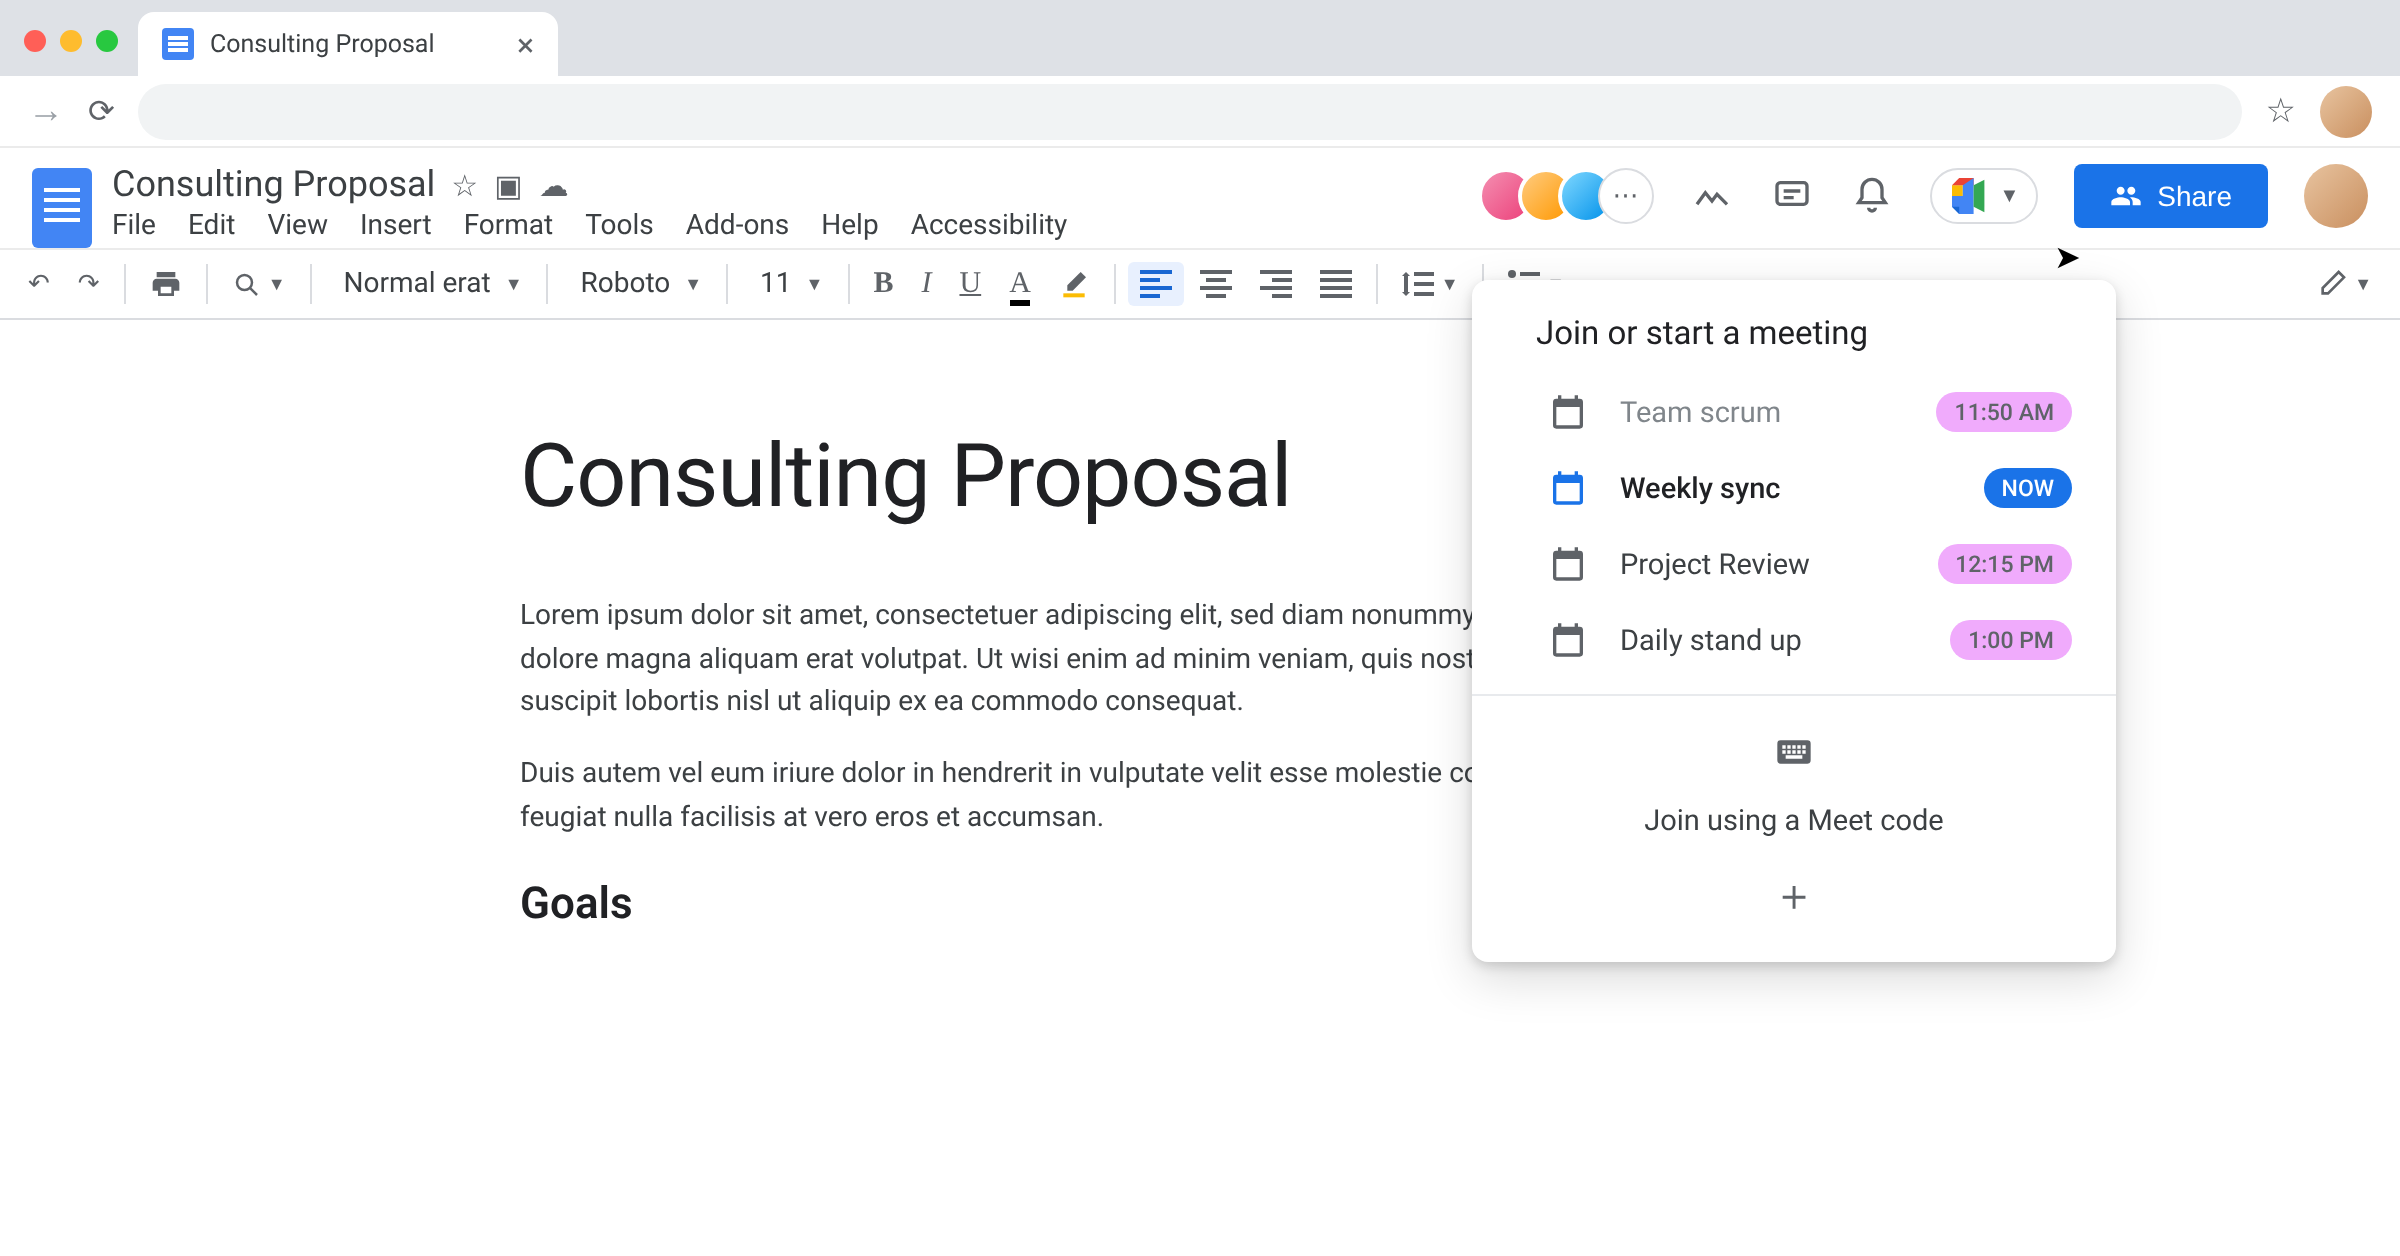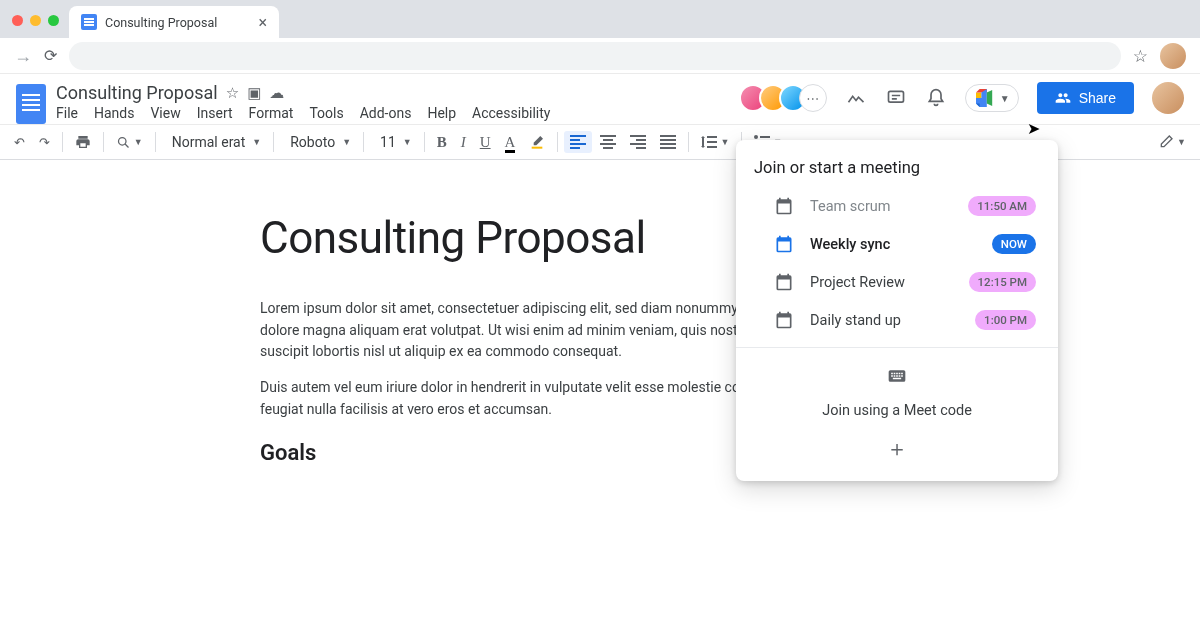--- a/index.html
+++ b/index.html
@@ -54,21 +54,21 @@
   .color-a::after{content:'';position:absolute;left:0;right:0;bottom:-2px;height:3px;background:#000;}
   .highlight { position:relative; font-size:18px;}
   .align-btn svg { width:16px; height:14px; }
   .toolbar-spacer { flex:1; }
   .page { position:absolute; top: 172px; left: 0; right: 0; bottom: 0; overflow:hidden; padding: 40px 0 0 260px;}
   .doc-content { max-width: 700px; }
   .doc-h1 { font-size: 44px; font-weight: 400; color:#202124; letter-spacing:-0.5px; margin-bottom: 34px;}
   .doc-h2 { font-size: 22px; font-weight: 600; color:#202124; margin-bottom: 10px; margin-top: 20px;}
   .doc-p { font-size: 14px; color:#3c4043; line-height:1.55; margin-bottom: 14px; max-width: 690px;}
   .popover { position:absolute; top: 140px; left: 736px; width: 322px; background:#fff; border-radius: 8px; box-shadow: 0 2px 6px rgba(0,0,0,.15), 0 8px 24px rgba(0,0,0,.15); padding: 18px 0 12px 0; z-index:50;}
-  .popover-title { font-size:16.5px; color:#202124; padding: 0 22px 10px 18px; font-weight:400;}
+  .popover-title { font-size:16.5px; color:#202124; padding: 0 22px 10px 32px; font-weight:400;}
   .meet-row { display:flex; align-items:center; padding: 9px 22px; gap: 16px; cursor:pointer;margin-left:16px; }
   .cal-icon { width:20px; height:20px; color:#5f6368; flex-shrink:0;}
   .cal-icon.active { color:#1a73e8; }
   .meet-name { font-size:14.5px; color:#3c4043; flex:1; }
   .meet-name.muted { color:#80868b; }
   .meet-name.strong { color:#202124; font-weight:500;}
   .meet-time { font-size:11.5px; color:#5f6368; background:#f0abfc; padding:3px 9px; border-radius:11px; font-weight:500;}
   .meet-time.now { background:#1a73e8; color:#fff; }
   .popover-sep { height:1px; background:#e8eaed; margin: 8px 0;}
   .action-row { display:flex; align-items:center; padding: 10px 22px; gap:16px; font-size:14.5px; color:#3c4043; cursor:pointer;flex-direction:column;}
@@ -104,21 +104,21 @@
   <div class="docs-logo"></div>
   <div class="title-col">
     <div class="title-line">
       <span class="doc-title">Consulting Proposal</span>
       <span class="title-icon">☆</span>
       <span class="title-icon">▣</span>
       <span class="title-icon">☁</span>
     </div>
     <div class="menus">
       <span>File</span>
-      <span>Hands</span>
+      <span>Edit</span>
       <span>View</span>
       <span>Insert</span>
       <span>Format</span>
       <span>Tools</span>
       <span>Add-ons</span>
       <span>Help</span>
       <span>Accessibility</span>
     </div>
   </div>
   <div class="titlebar-right">

